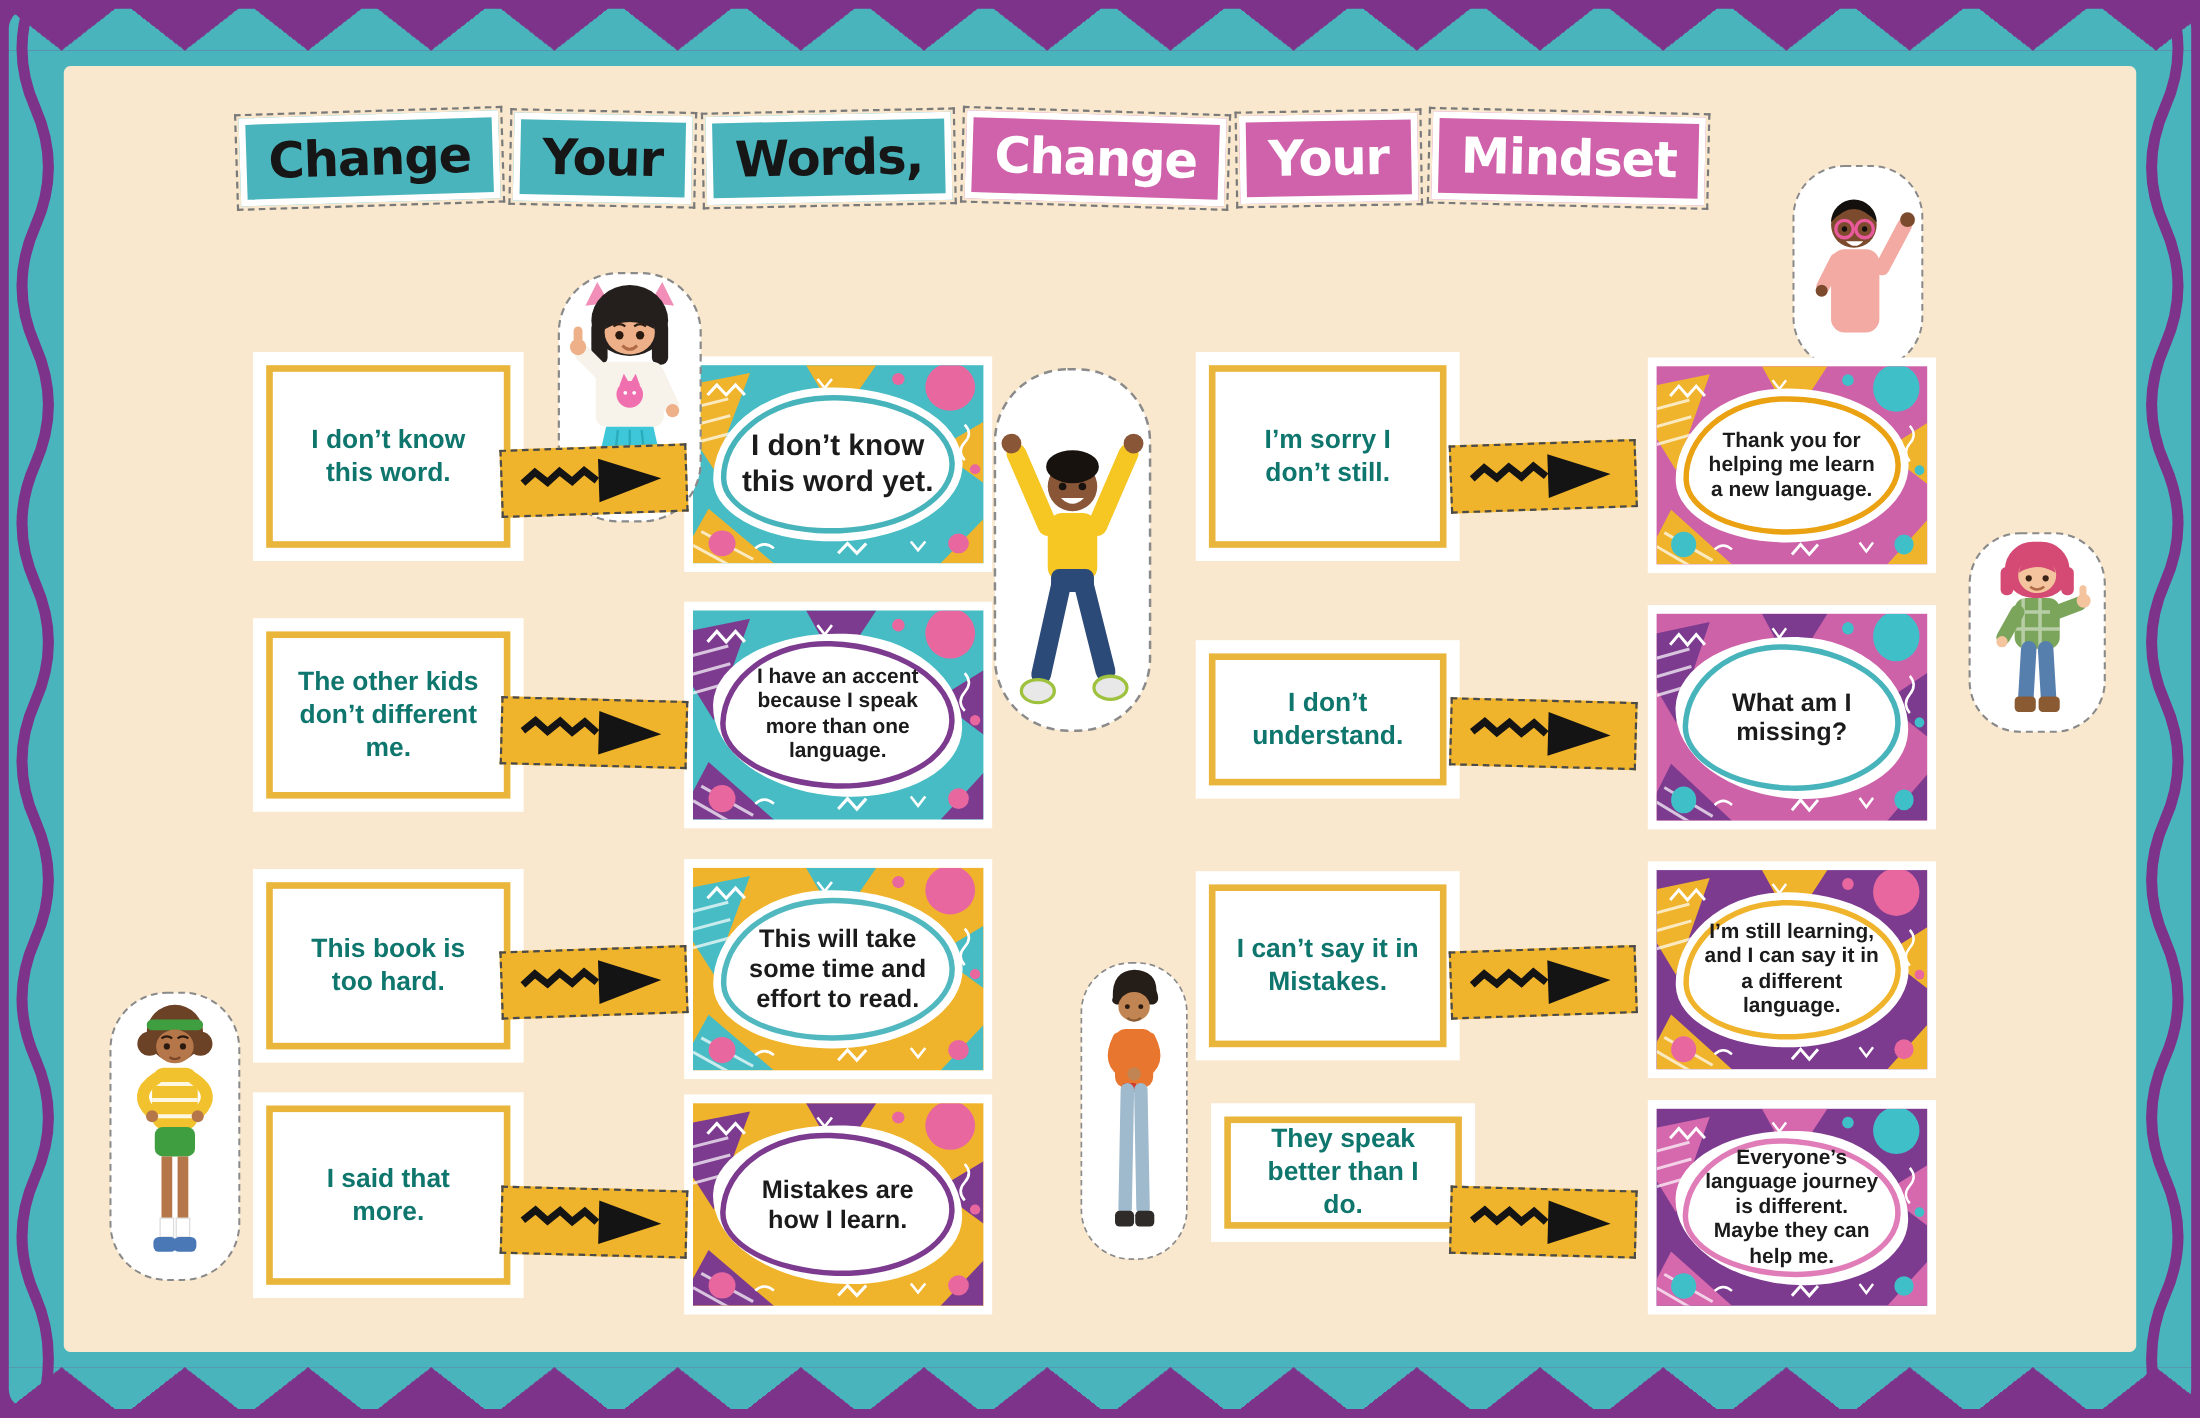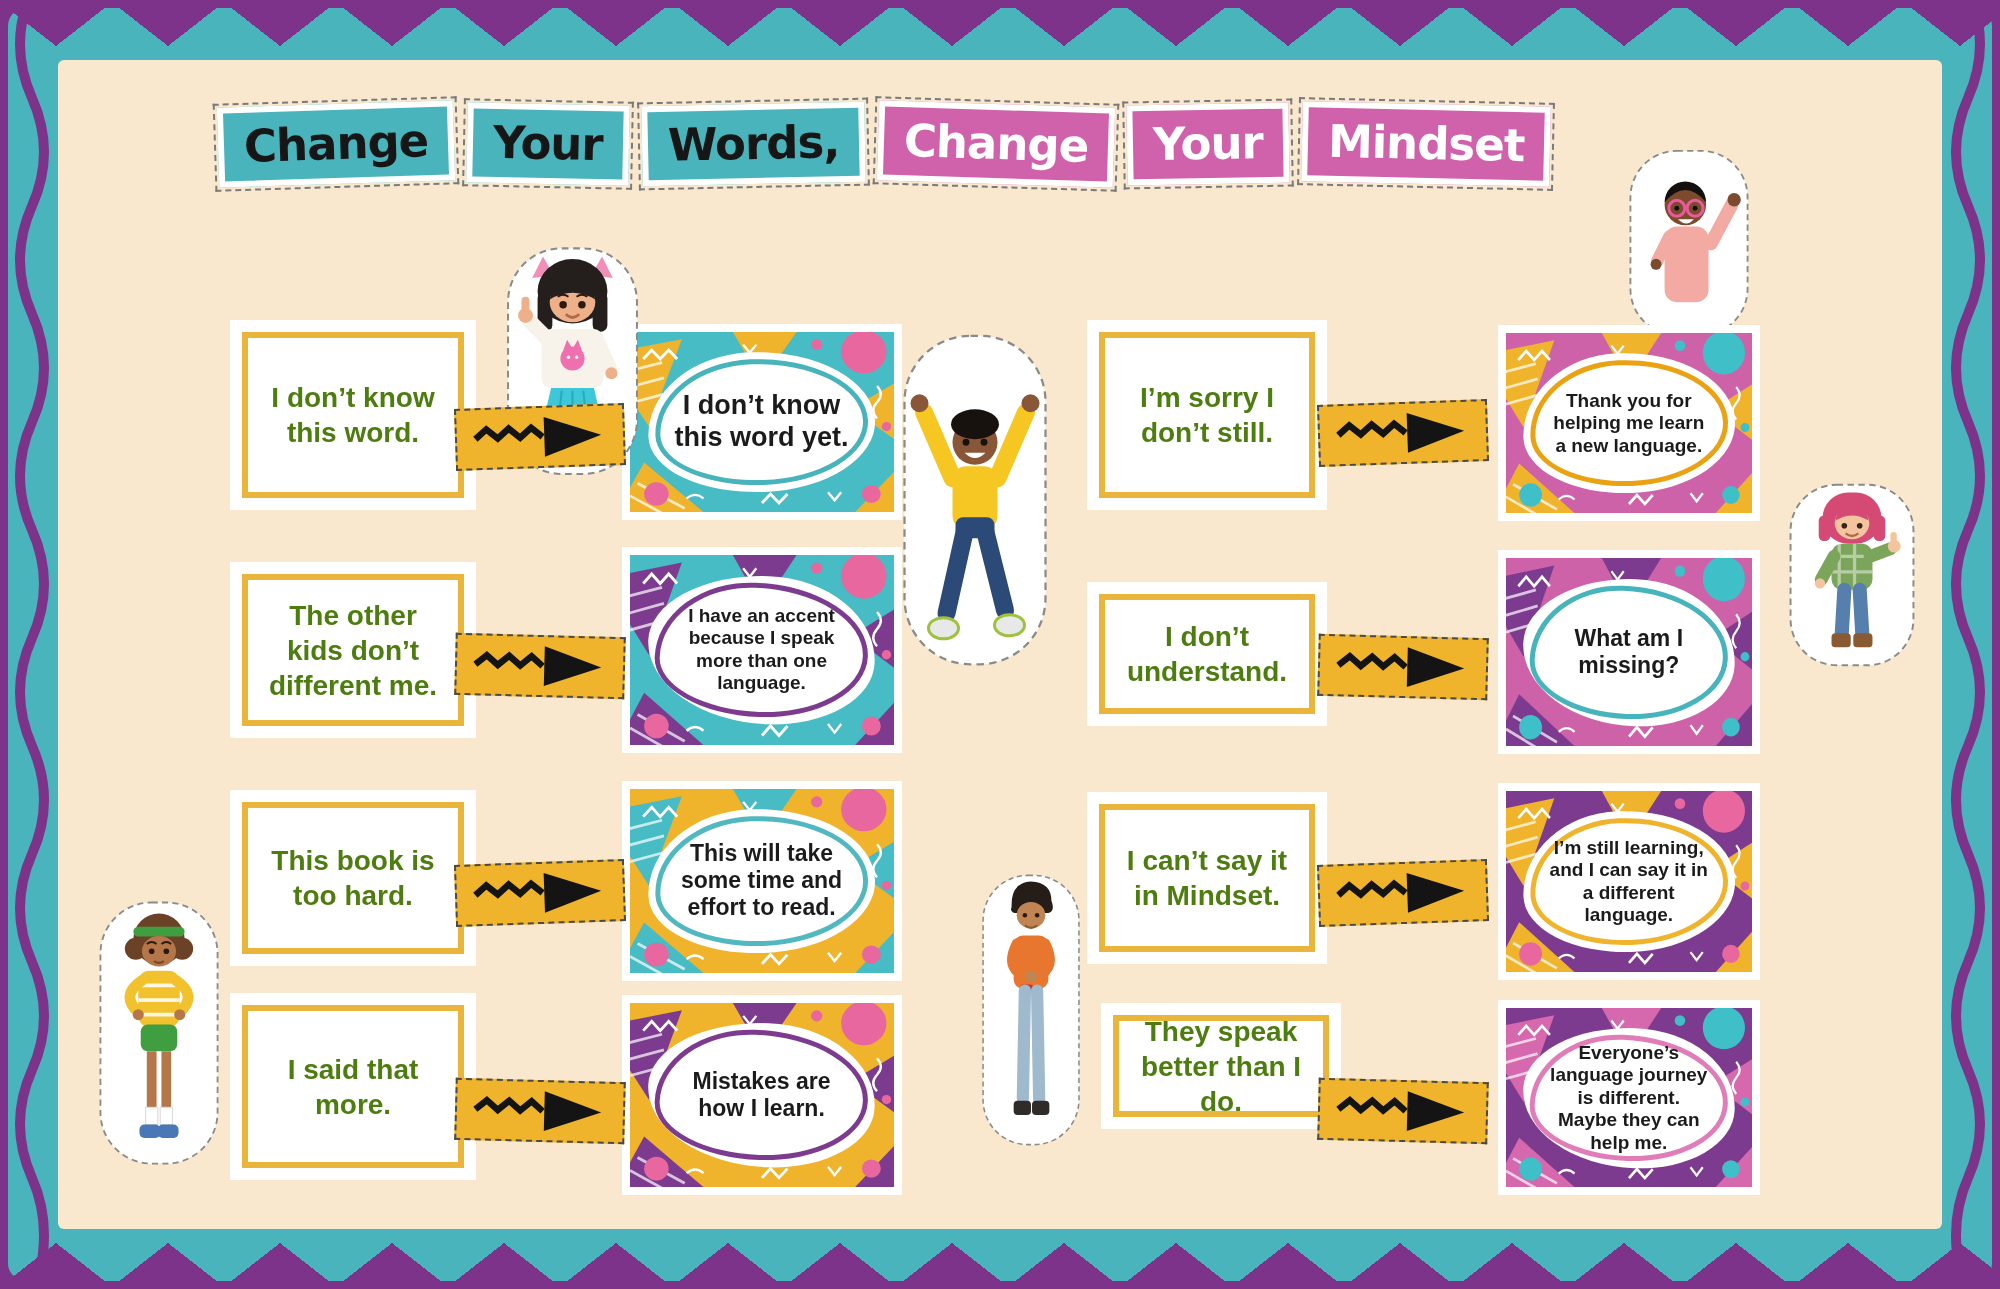--- a/index.html
+++ b/index.html
@@ -27,21 +27,21 @@
   .title-row .tw:nth-child(2){transform:rotate(1.2deg);}
   .title-row .tw:nth-child(3){transform:rotate(-1.2deg);}
   .title-row .tw:nth-child(4){transform:rotate(1.8deg);}
   .title-row .tw:nth-child(5){transform:rotate(-1deg);}
   .title-row .tw:nth-child(6){transform:rotate(1.3deg);}
 
   
   .wcard{position:absolute;background:#fff;padding:12px;box-sizing:border-box;z-index:2;}
   .wframe{border:6px solid #e9b53a;width:100%;height:100%;box-sizing:border-box;
           display:flex;align-items:center;justify-content:center;text-align:center;}
-  .wframe p{margin:0;font-weight:700;font-size:28px;line-height:1.25;color:#4d7c0f;padding:0 14px;}
+  .wframe p{margin:0;font-weight:700;font-size:24px;line-height:1.25;color:#0f766e;padding:0 14px;}
 
   
   .pcard{position:absolute;background:#fff;padding:8px;box-sizing:border-box;z-index:2;}
   .pinner{position:relative;width:100%;height:100%;overflow:hidden;}
   .memphis{position:absolute;inset:0;width:100%;height:100%;}
   .s-l1{background:#47bcc4;--t1:#f0b42c;--d1:#e8679f;--bub:#47b3bb;}
   .s-l2{background:#47bcc4;--t1:#7d3b8f;--d1:#e8679f;--bub:#7d3b8f;}
   .s-l3{background:#f0b42c;--t1:#47bcc4;--d1:#e8679f;--bub:#52b8c0;}
   .s-l4{background:#f0b42c;--t1:#7d3b8f;--d1:#e8679f;--bub:#7d3b8f;}
   .s-r1{background:#ce62a9;--t1:#f0b42c;--d1:#3fc0c9;--bub:#eaa112;}
@@ -255,21 +255,21 @@
     <div class="bubble bub-alt fs-md">
       <div class="bubble-inner">
           <p>What am I missing?</p>
         </div>
     </div>
   </div>
 </div>
 
 <div class="wcard" style="left:1087px;top:792px;width:240px;height:172px">
   <div class="wframe">
-      <p>I can’t say it in Mindset.</p>
+      <p>I can’t say it in Mistakes.</p>
     </div>
 </div>
 <div class="arrow rot-a" style="left:1318px;top:862px">
   <svg viewBox="0 0 166 58">
       <use href="#zigzag-arrow"></use>
     </svg>
 </div>
 <div class="pcard" style="left:1498px;top:783px;width:262px;height:197px">
   <div class="pinner s-r3">
     <svg class="memphis" viewBox="0 0 280 200" preserveAspectRatio="none">

